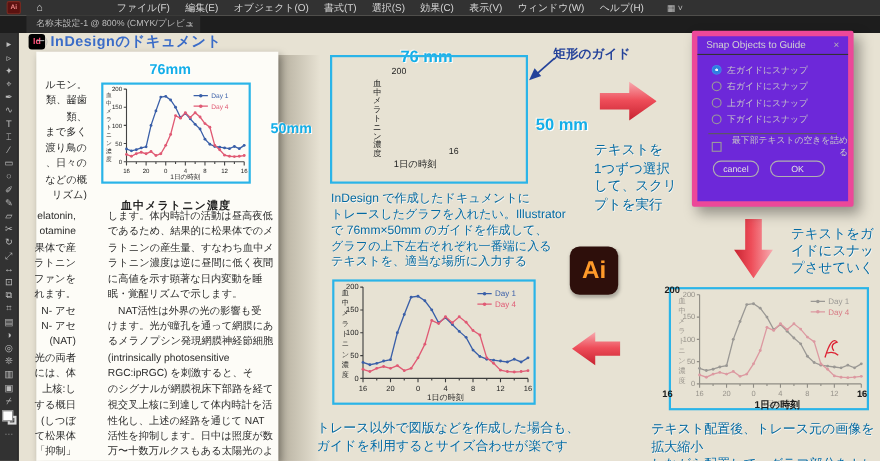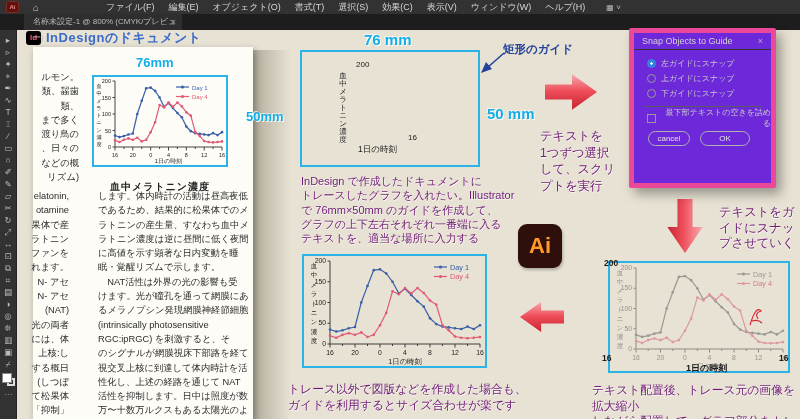--- a/index.html
+++ b/index.html
@@ -38,21 +38,21 @@
   .doctext{color:#2b2b2b;font-size:9.3px;line-height:14.3px;white-space:pre-line;}
   .col1{text-align:right;}
   .doc-caption{left:92px;top:180px;width:136px;text-align:center;font-size:10px;color:#222;font-weight:bold;letter-spacing:1px;}
   
   .cyanbox{border:2px solid #2ab4e8;box-sizing:border-box;background:transparent;}
   .chartwrap{position:absolute;}
   .cyanlabel{color:#13aee8;font-weight:bold;text-shadow:1px 1px 0 rgba(255,255,255,.95),-1px -1px 0 rgba(255,255,255,.7);}
   .guide-inner{position:absolute;color:#222;}
   .vert{white-space:pre-line;text-align:center;line-height:8px;font-size:7.5px;}
   
-  .bluecap{color:#701a75;white-space:pre-line;text-shadow:.5px .5px 0 rgba(255,255,255,.8);}
+  .bluecap{color:#0369a1;white-space:pre-line;text-shadow:.5px .5px 0 rgba(255,255,255,.8);}
   .callout-label{color:#24429a;font-weight:bold;}
   
   .redarrow{background:linear-gradient(180deg,#f9bcc0 0%,#ee4d59 48%,#c01a28 100%);
             filter:drop-shadow(2px 3px 2px rgba(0,0,0,.30));}
   .arrow-right{clip-path:polygon(0 32%,52% 32%,52% 8%,100% 50%,52% 92%,52% 68%,0 68%);}
   .arrow-left{clip-path:polygon(100% 32%,48% 32%,48% 8%,0 50%,48% 92%,48% 68%,100% 68%);}
   .arrow-down{background:linear-gradient(90deg,#c01a28 0%,#ee4d59 45%,#f9bcc0 100%);
               clip-path:polygon(32% 0,68% 0,68% 52%,92% 52%,50% 100%,8% 52%,32% 52%);}
   
   .ailogo{width:44px;height:44px;background:#2e0f0b;border-radius:9px;color:#ff9a2a;
@@ -285,21 +285,21 @@
       <text x="5" y="32.75" text-anchor="middle" font-size="5.2" fill="#222">ラ</text>
       <text x="5" y="40" text-anchor="middle" font-size="5.2" fill="#222">ト</text>
       <text x="5" y="47.25" text-anchor="middle" font-size="5.2" fill="#222">ニ</text>
       <text x="5" y="54.5" text-anchor="middle" font-size="5.2" fill="#222">ン</text>
       <text x="5" y="61.75" text-anchor="middle" font-size="5.2" fill="#222">濃</text>
       <text x="5" y="69" text-anchor="middle" font-size="5.2" fill="#222">度</text>
       <text x="74.5" y="86" text-anchor="middle" font-size="6" fill="#222">1日の時刻</text>
     </svg></div>
 <div class="abs doc-caption">血中メラトニン濃度</div>
 
-<div class="abs cyanlabel" style="left:364px;top:31px;font-size:15px;">76 mm</div>
+<div class="abs cyanlabel" style="left:364px;top:43px;font-size:15px;">76 mm</div>
 <div class="abs cyanlabel" style="left:487px;top:105px;font-size:15px;">50 mm</div>
 <div class="abs cyanbox" style="left:300px;top:50px;width:180px;height:117px;">
   <div class="guide-inner" style="left:54px;top:8px;font-size:8px;">200</div>
   <div class="guide-inner vert" style="left:36px;top:20px;width:10px;">血
 中
 メ
 ラ
 ト
 ニ
 ン
@@ -333,20 +333,24 @@
 
 <div class="abs dialog">
   <div class="dlg-title">
     <span>Snap Objects to Guide</span>
     <span class="dlg-close">×</span>
   </div>
   <div class="dlg-opts" id="dlg-opts">
       <div class="dlg-row">
         <span class="radio sel"></span>
         <span>左ガイドにスナップ</span>
+      </div>
+      <div class="dlg-row">
+        <span class="radio"></span>
+        <span>右ガイドにスナップ</span>
       </div>
       <div class="dlg-row">
         <span class="radio"></span>
         <span>上ガイドにスナップ</span>
       </div>
       <div class="dlg-row">
         <span class="radio"></span>
         <span>下ガイドにスナップ</span>
       </div>
     </div>

